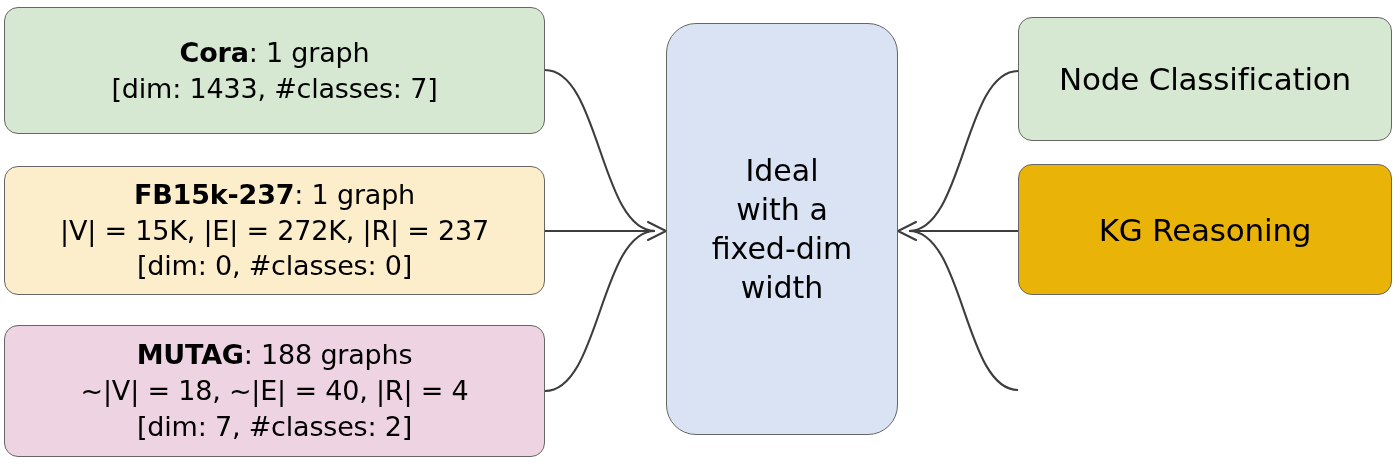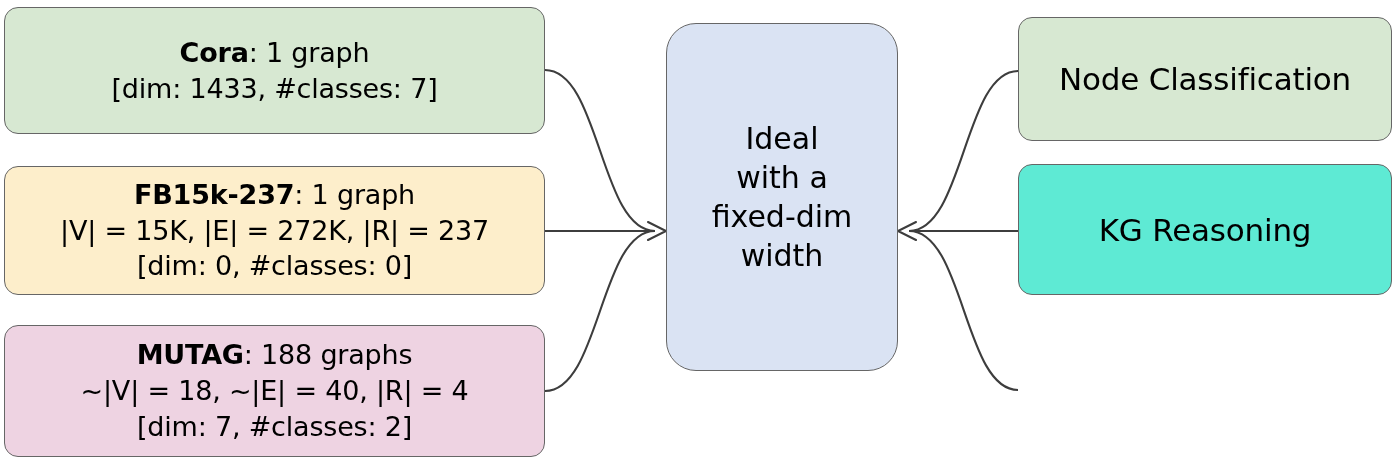--- a/index.html
+++ b/index.html
@@ -54,37 +54,37 @@
 
   #node-cora    { top: 7px;   height: 127px; background: #d7e8d2; }
   #node-fb15k   { top: 166px; height: 129px; background: #fdeecb; }
   #node-mutag   { top: 325px; height: 132px; background: #eed3e2; }
 
   
   #node-center {
     left: 666px;
     top: 23px;
     width: 232px;
-    height: 348px;
+    height: 412px;
     background: #dae3f3;
     border-radius: 30px;
     font-size: 30px;
     line-height: 1.30;
   }
   #node-center .line { display: block; white-space: nowrap; }
 
   
   .task {
     left: 1018px;
     width: 374px;
     font-size: 31px;
     letter-spacing: -0.2px;
   }
   #node-nodecls  { top: 9px;   height: 124px; background: #d7e8d2; margin-top: 8px; }
-  #node-kg       { top: 164px; height: 131px; background: #5eead4; }
+  #node-kg       { top: 164px; height: 131px; background: #eab308; }
   #node-graphcls { top: 323px; height: 134px; background: #eed3e2; }
 </style>
 </head>
 <body>
 
 <div id="canvas">
 
   <svg id="edges" viewBox="0 0 1400 464" xmlns="http://www.w3.org/2000/svg">
     <g fill="none" stroke="#3d3d3d" stroke-width="2.1">
 

